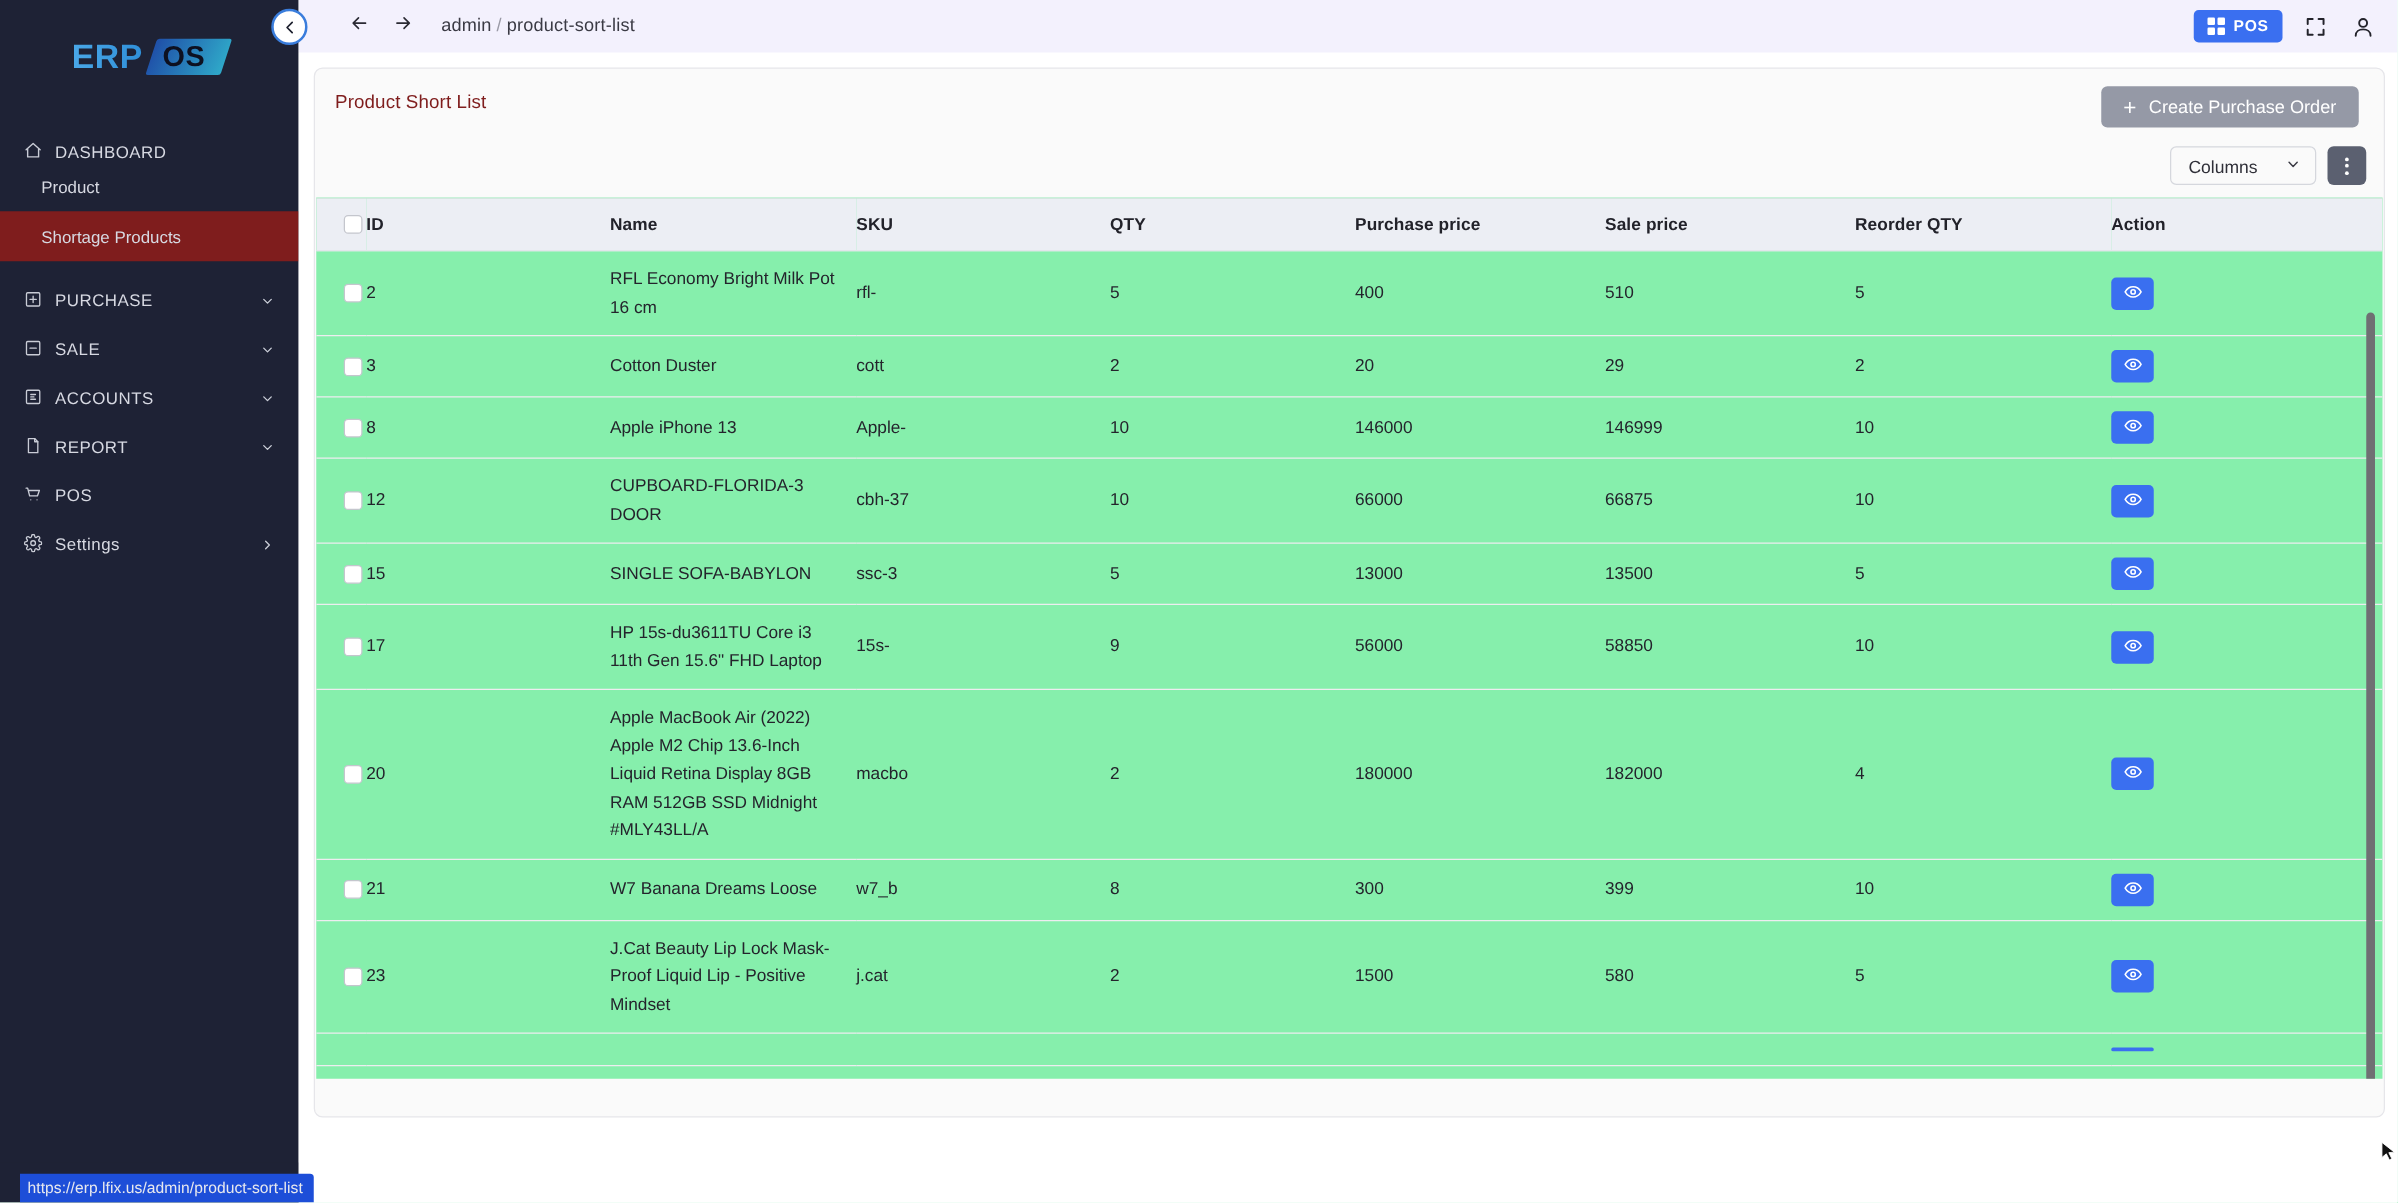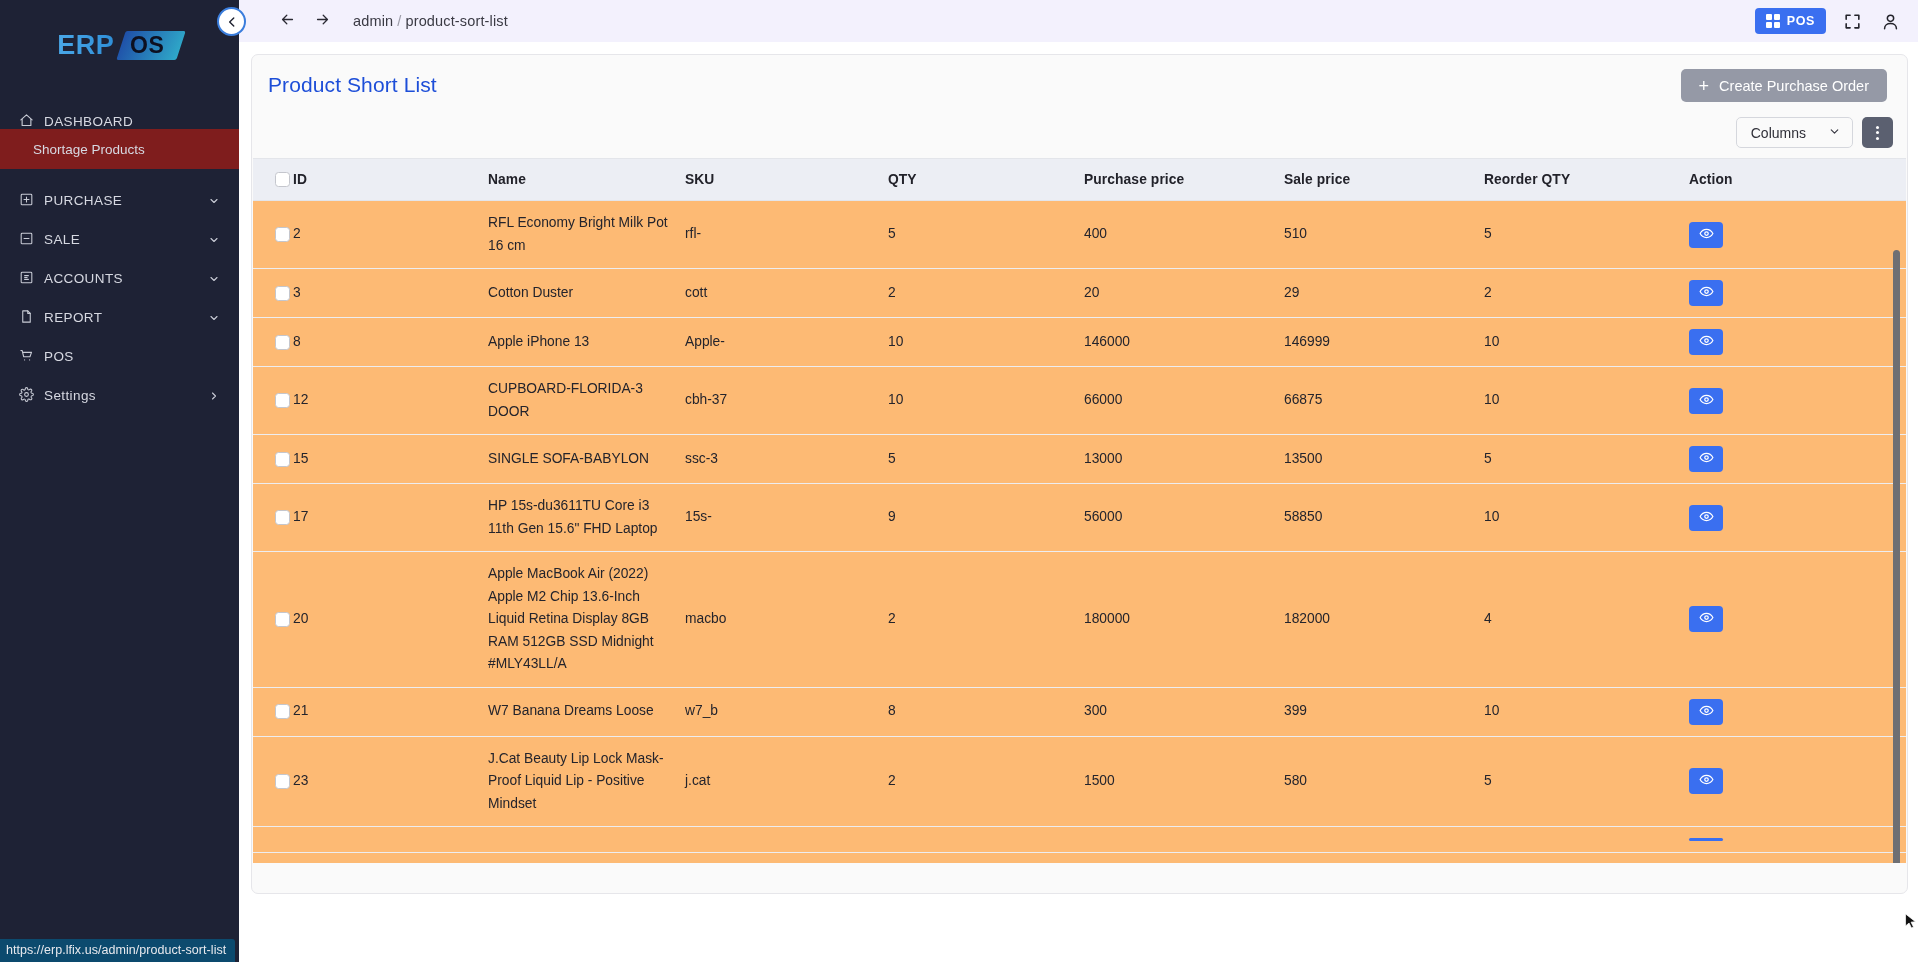--- a/index.html
+++ b/index.html
@@ -177,22 +177,22 @@
     position: relative;
     overflow: hidden;
   }
   .card-head {
     display: flex;
     align-items: flex-start;
     padding: 18px 20px 0 14px;
     height: 62px;
   }
   .card-title {
-    font-size: 21px;
-    color: #1d4ed8;
+    font-size: 15px;
+    color: #7f1d1d;
     letter-spacing: .1px;
     padding-left: 2px;
   }
   .cpo-btn {
     margin-left: auto;
     background: #9599a6;
     color: #ffffff;
     border: none;
     border-radius: 5px;
     height: 33px;
@@ -236,21 +236,21 @@
     cursor: pointer;
   }
   .kebab-btn i { width: 3px; height: 3px; border-radius: 50%; background: #fff; display: block; }
 
   
   .table-wrap {
     position: relative;
     margin: 0 1px;
     height: 705px;
     overflow: hidden;
-    background: #fdba74;
+    background: #86efac;
   }
   table { width: 100%; border-collapse: collapse; table-layout: fixed; }
   thead tr { background: #eceef4; }
   th {
     text-align: left;
     font-size: 13.8px;
     font-weight: 600;
     color: #22222a;
     padding: 13px 0 13px 0;
     border-top: 1px solid #e3e5ea;
@@ -313,23 +313,23 @@
     right: 3px;
     top: 46px;
     width: 7px;
     height: 659px;
     background: transparent;
   }
 
   
   .status-url {
     position: absolute;
-    left: 0;
+    left: 16px;
     bottom: 0;
-    background: #0c4a6e;
+    background: #1d4ed8;
     color: #e8e9ee;
     font-size: 12.5px;
     padding: 4px 9px 5px 6px;
     border-top-right-radius: 3px;
     letter-spacing: .05px;
     z-index: 40;
   }
   .sidebar-bottom-fill {
     position: absolute;
     left: 0; bottom: 0;
@@ -364,20 +364,23 @@
         <span class="ico">
           <svg viewBox="0 0 24 24" fill="none" stroke="#c9ccd6" stroke-width="1.8" stroke-linecap="round" stroke-linejoin="round">
               <path d="M3 11l9-8 9 8"></path>
               <path d="M5 10v10h14V10"></path>
             </svg>
         </span>
         <span>DASHBOARD</span>
       </div>
 
 
+      <div class="nav-sub">
+        <span>Product</span>
+      </div>
       <div class="nav-sub active">
         <span>Shortage Products</span>
       </div>
 
       <div class="nav-item top">
         <span class="ico">
           <svg viewBox="0 0 24 24" fill="none" stroke="#c9ccd6" stroke-width="1.7" stroke-linecap="round">
               <rect x="3.5" y="3.5" width="17" height="17" rx="1.5"></rect>
               <path d="M12 8v8M8 12h8"></path>
             </svg>

